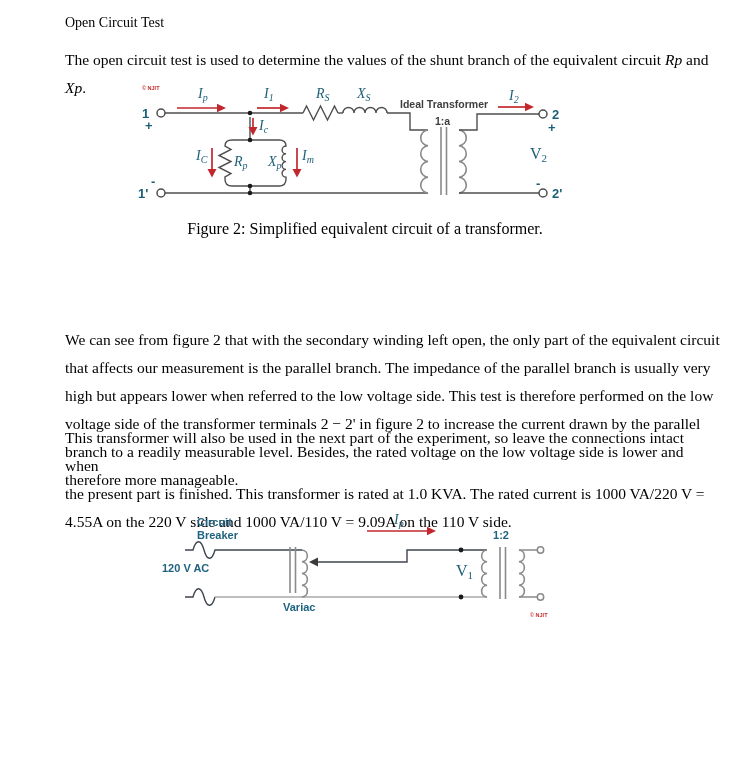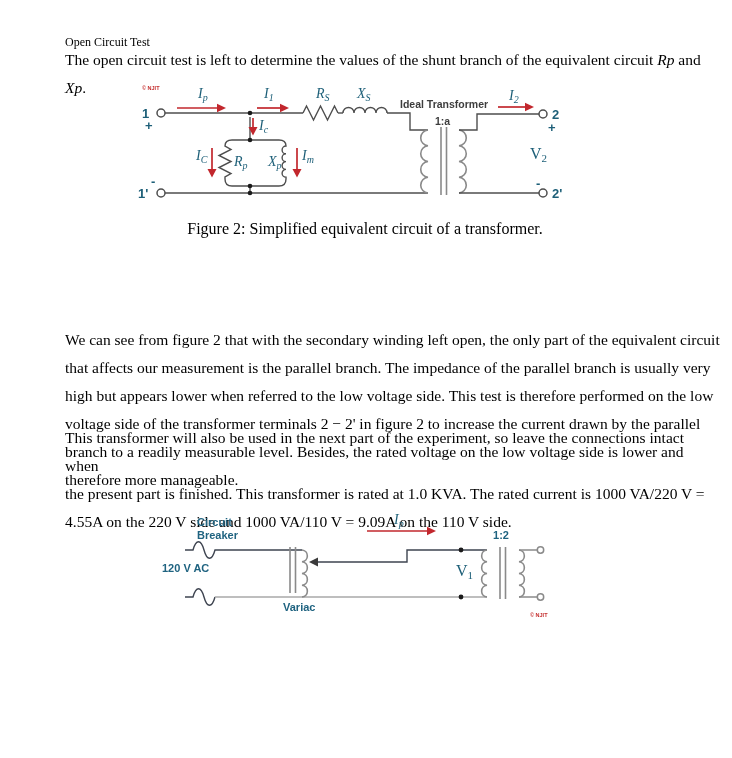--- a/index.html
+++ b/index.html
@@ -2,21 +2,21 @@
 <html><head>
 <meta charset="utf-8">
 <style>
   html,body { margin:0; padding:0; background:#fff; }
   .page {
     position:relative; width:732px; height:758px; background:#ffffff;
     font-family:"Liberation Serif", serif; color:#000; overflow:hidden;
   }
   .abs { position:absolute; }
   .doc-text { font-size:15.5px; line-height:28px; white-space:pre-line; }
-  .title { font-size:12px;margin-top:20px; }
+  .title { font-size:14px; }
   .caption { font-size:16px; text-align:center; }
   .ital { font-style:italic; }
 
   
   .w2   { stroke:#4e4e4e; stroke-width:1.4; fill:none; }
   .wt   { stroke:#8a8a8a; stroke-width:1.6; fill:none; }
   .w3d  { stroke:#3e4450; stroke-width:1.4; fill:none; }
   .w3g  { stroke:#a9a9a9; stroke-width:1.4; fill:none; }
   .redl { stroke:#c2272d; stroke-width:1.7; fill:none; }
   .redf { fill:#c2272d; stroke:none; }
@@ -34,21 +34,21 @@
   .t-teal { font-family:"Liberation Sans", sans-serif; font-weight:bold; font-size:11px; fill:#1f6380; }
   .t-copy { font-family:"Liberation Sans", sans-serif; font-weight:bold; font-size:5.5px; fill:#c53030; }
 </style>
 </head>
 <body>
 
 <div class="page">
 
   <div class="abs title" style="left:65px; top:15px;">Open Circuit Test</div>
 
-  <div class="abs doc-text" style="left:65px; top:46px; width:660px; white-space:normal;"><span>The open circuit test is left to determine the values of the shunt branch of the equivalent circuit </span><span class="ital">Rp</span><span> and </span><span class="ital">Xp</span><span>.</span></div>
+  <div class="abs doc-text" style="left:65px; top:46px; width:660px; white-space:normal;"><span>The open circuit test is used to determine the values of the shunt branch of the equivalent circuit </span><span class="ital">Rp</span><span> and </span><span class="ital">Xp</span><span>.</span></div>
 
   <svg class="abs" style="left:128px; top:80px;" width="540" height="140" viewBox="0 0 540 140">
     <text class="t-copy" x="14" y="10">© NJIT</text>
 
     <g>
       <path class="w2" d="M37 33 H175"></path>
       <path class="w2" d="M175 33 l3.5 -7 l7 14 l7 -14 l7 14 l7 -14 l3.5 7"></path>
       <path class="w2" d="M210 33 H215"></path>
       <path class="w2" d="M215 33 a5.5 5.5 0 0 1 11 0 a5.5 5.5 0 0 1 11 0 a5.5 5.5 0 0 1 11 0 a5.5 5.5 0 0 1 11 0"></path>
       <path class="w2" d="M259 33 H282 V50 H300"></path>

